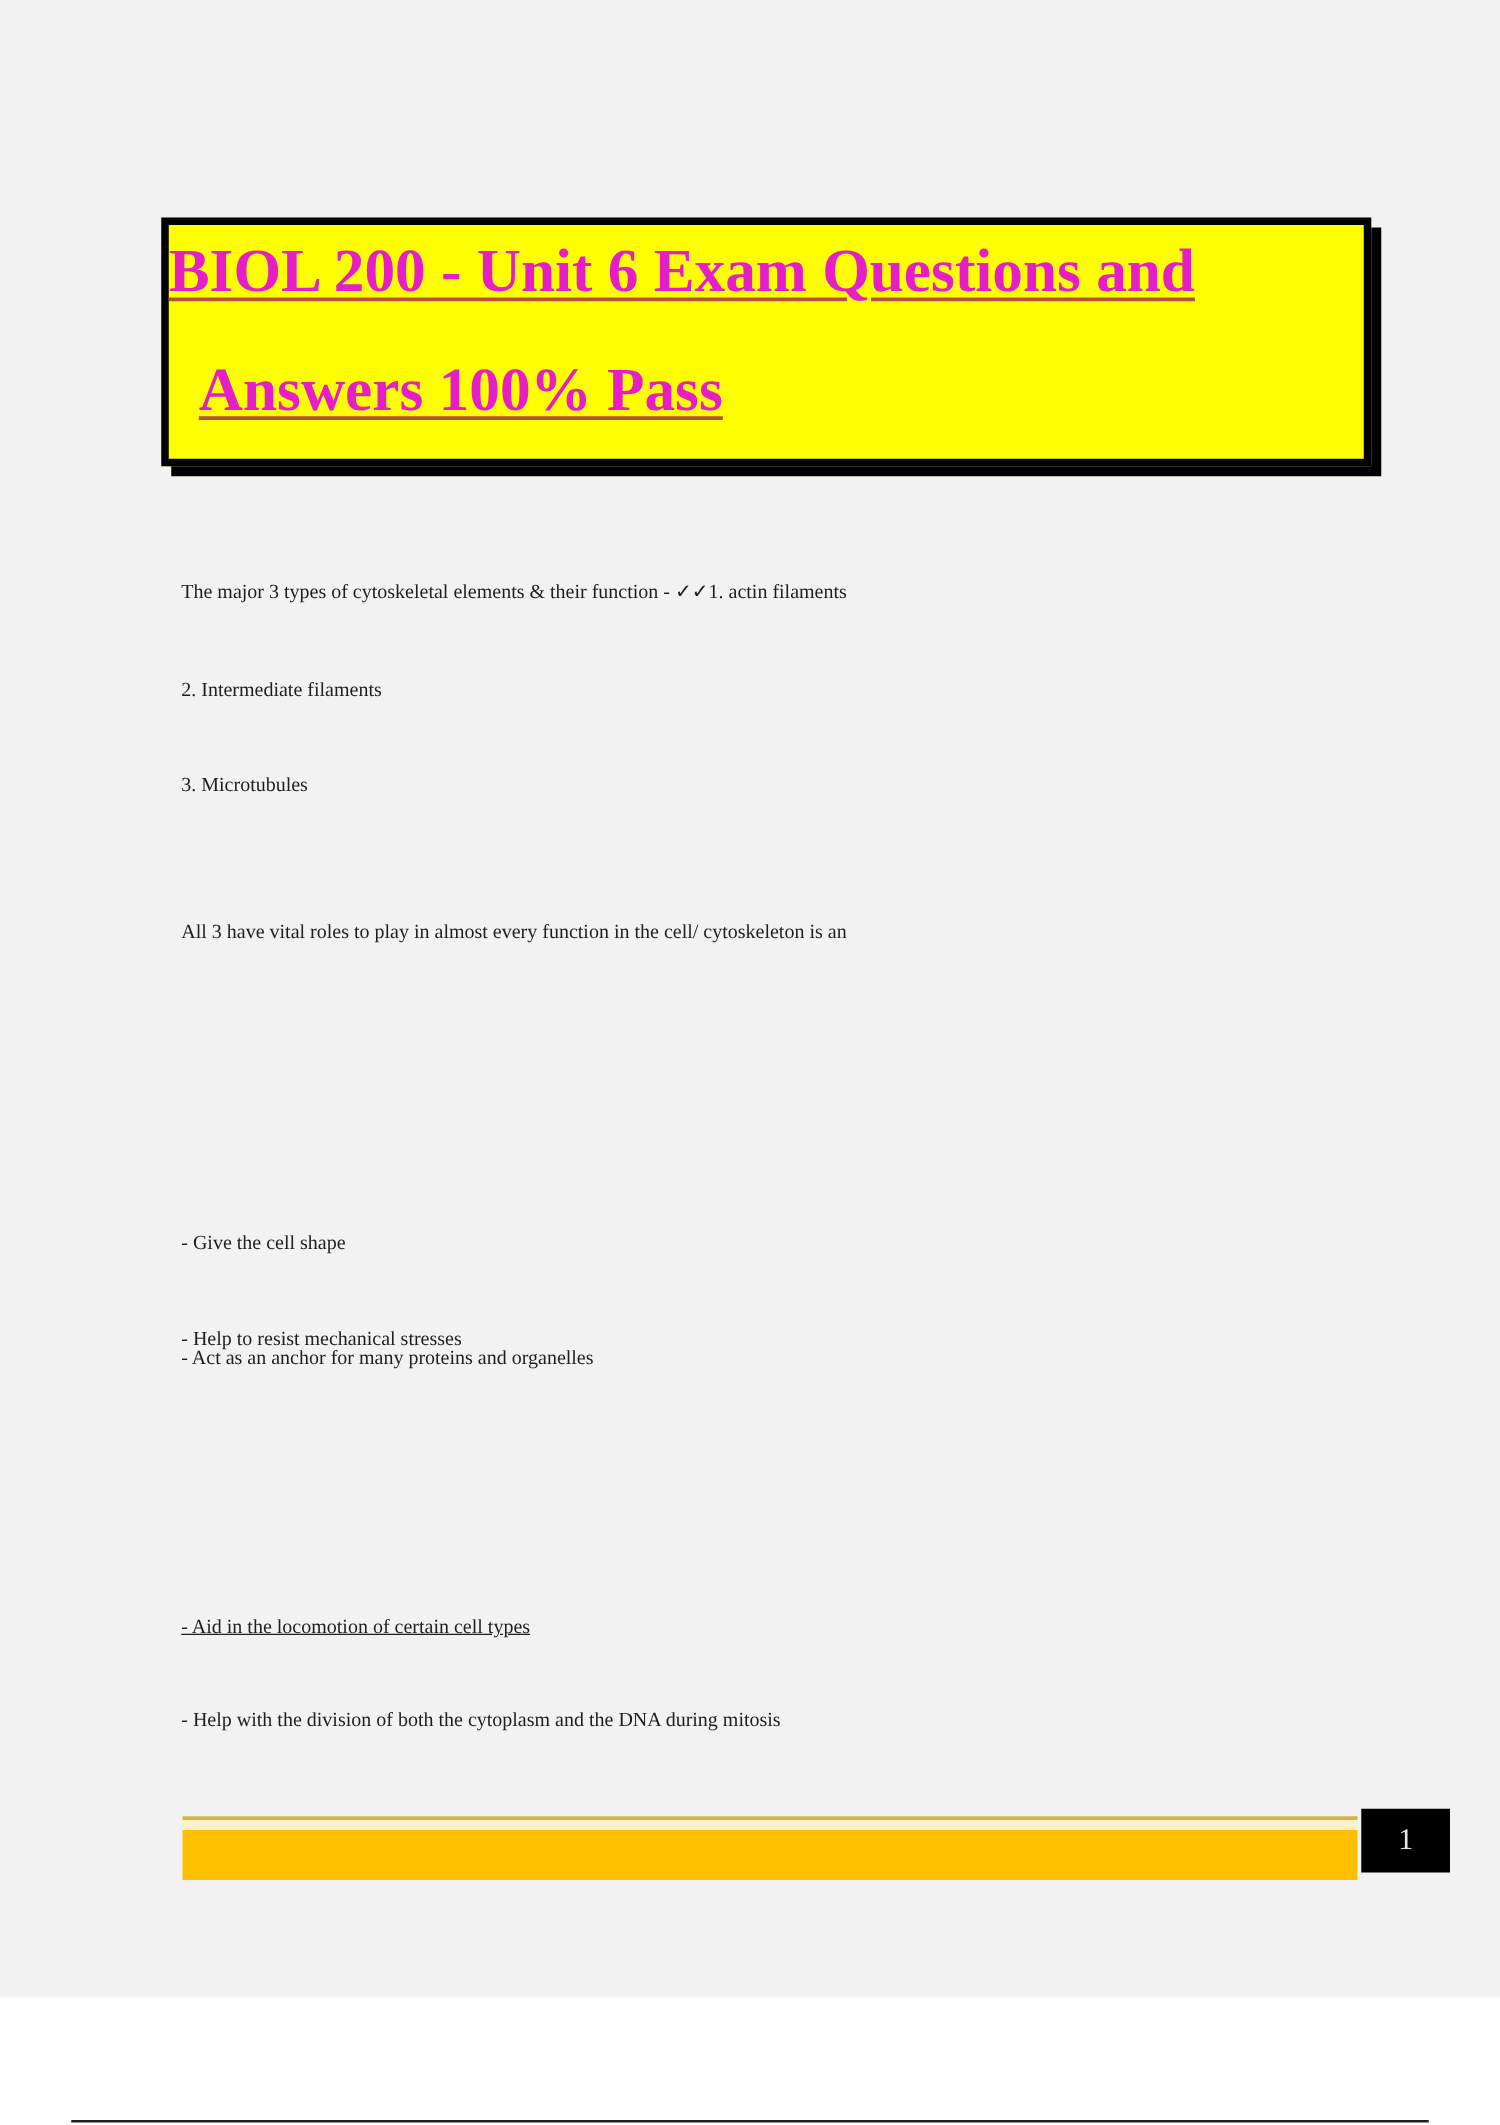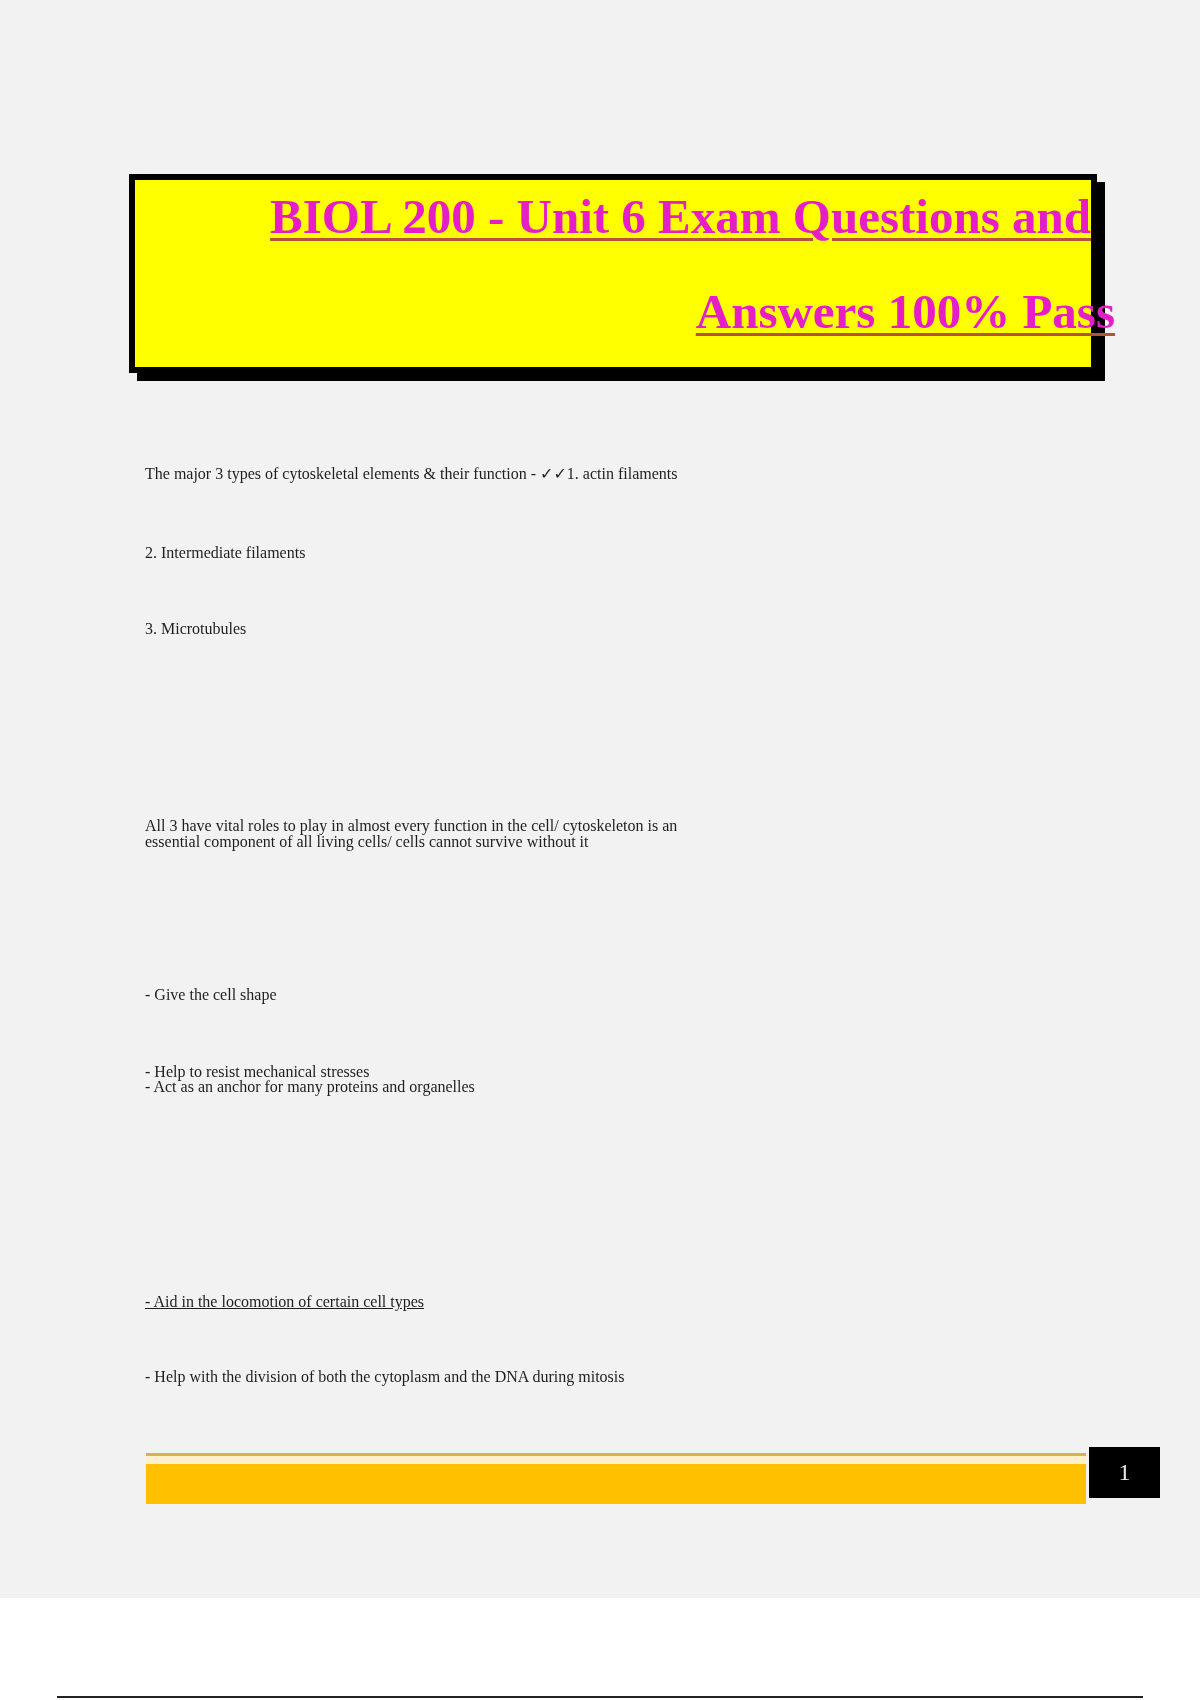--- a/index.html
+++ b/index.html
@@ -31,21 +31,21 @@
       height: 199px;
       background: #ffff00;
       border: 6px solid #000;
       box-sizing: border-box;
       box-shadow: 8px 8px 0 0 #000;
     }
     .title-line {
       position: absolute;
       left: 0;
       width: 100%;
-      text-align: right;
+      text-align: left;
       font-family: "Liberation Serif", "DejaVu Serif", serif;
       font-weight: bold;
       font-size: 49px;
       line-height: 56px;
       color: #e61ec8;
       letter-spacing: 0px;
     }
     .title-line span {
       text-decoration: underline;
       text-decoration-color: #b5523a;
@@ -143,22 +143,21 @@
     </div>
   </div>
 
   <div class="body-text" style="top:460px;">
     <span>The major 3 types of cytoskeletal elements &amp; their function - </span><span>✓✓</span><span>1. actin filaments</span>
   </div>
 
   <div class="body-text" style="top:539px;">2. Intermediate filaments</div>
   <div class="body-text" style="top:615px;text-align:right;">3. Microtubules</div>
 
-  <div class="body-text" style="top:812px;">All 3 have vital roles to play in almost every function in the cell/ cytoskeleton is an</div>
-  <div class="body-text" style="top:828px;">essential component of all living cells/ cells cannot survive without it</div>
+  <div class="body-text" style="top:732px;">All 3 have vital roles to play in almost every function in the cell/ cytoskeleton is an</div>
 
   <div class="body-text" style="top:981px;">- Give the cell shape</div>
   <div class="body-text" style="top:1058px;">- Help to resist mechanical stresses</div>
   <div class="body-text" style="top:1073px;">- Act as an anchor for many proteins and organelles</div>
   <div class="body-text" style="top:1288px;text-decoration:underline;">- Aid in the locomotion of certain cell types</div>
   <div class="body-text" style="top:1363px;">- Help with the division of both the cytoplasm and the DNA during mitosis</div>
 
   <div class="footer-rule"></div>
   <div class="footer-cream"></div>
   <div class="footer-bar"></div>

